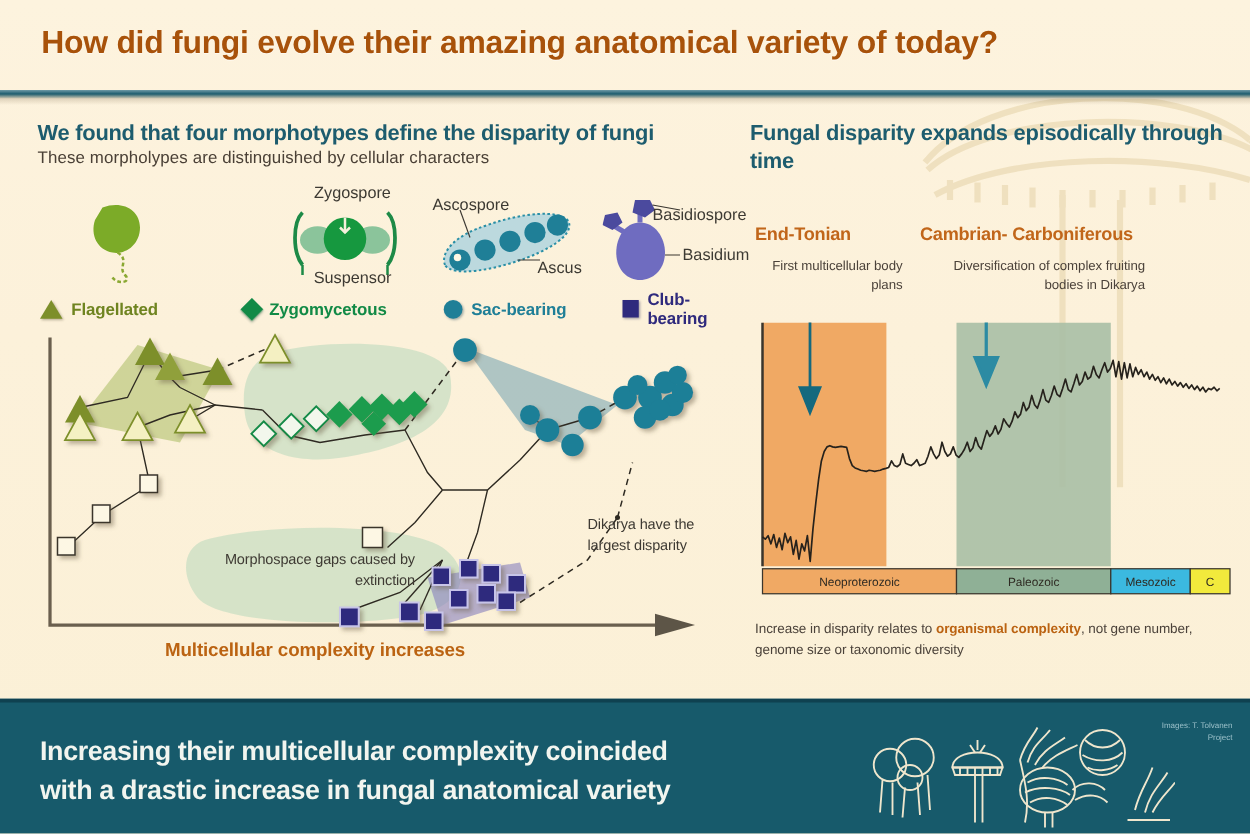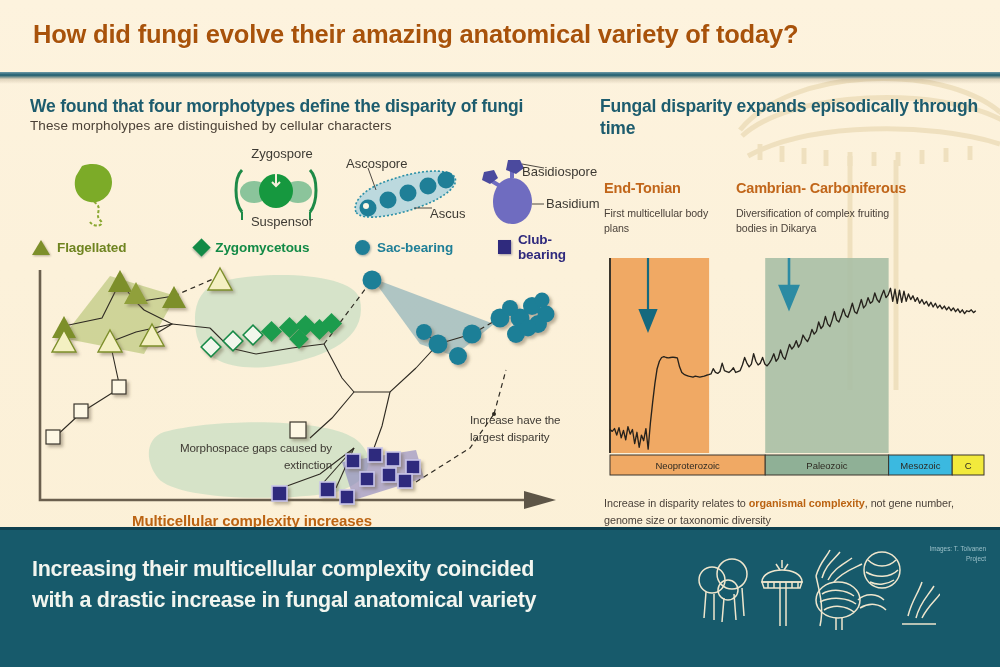--- a/index.html
+++ b/index.html
@@ -108,38 +108,39 @@
   #note-dikarya { left: 470px; top: 412px; width: 110px; }
 
   
   .period-head {
     position: absolute; font-size: 14.5px; font-weight: bold; color: #c1661a;
     letter-spacing: -.2px;
   }
   .period-body {
     position: absolute; font-size: 10.6px; color: #4b423a; line-height: 1.42;
     letter-spacing: -.05px;
+    text-align: right;
   }
   #ph-0 { left: 604px; top: 180px; }
   #pb-0 { left: 604px; top: 206px; width: 118px; }
   #ph-1 { left: 736px; top: 180px; }
   #pb-1 { left: 736px; top: 206px; width: 180px; }
 
   .timeseries {
     position: absolute; left: 604px; top: 258px; width: 382px; height: 225px;
   }
   .caption-right {
     position: absolute; left: 604px; top: 495px; width: 382px;
     font-size: 10.8px; color: #4b423a; line-height: 1.55; letter-spacing: -.05px;
   }
   .caption-right b { color: #bb6312; }
 
   
   .banner {
-    position: absolute; left: 0; bottom: 0; width: 1000px; height: 140px;
+    position: absolute; left: 0; bottom: 0; width: 1000px; height: 108px;
     background: #175a6b;
     border-top: 3px solid #0f4150;
     padding-left: 13px;
   }
   .banner-text {
     position: absolute; left: 32px; top: 24px; width: 640px;
     font-size: 21.5px; font-weight: bold; color: #f2f5ef;
     line-height: 1.42; letter-spacing: -.3px;
   }
   .banner-art { position: absolute; left: 690px; top: 8px; width: 250px; height: 96px; }
@@ -364,21 +365,21 @@
       <rect x="374" y="212" width="14" height="14"></rect>
       <rect x="296" y="220" width="15" height="15"></rect>
       <rect x="248" y="224" width="15" height="15"></rect>
       <rect x="316" y="228" width="14" height="14"></rect>
     </g>
 
     <circle cx="470" cy="152" r="2" fill="#2e2a22"></circle>
   </svg>
 
   <div class="plot-note" id="note-gaps">Morphospace gaps caused by extinction</div>
-  <div class="plot-note" id="note-dikarya">Increase have the largest disparity</div>
+  <div class="plot-note" id="note-dikarya">Dikarya have the largest disparity</div>
   <div class="axis-caption">Multicellular complexity increases</div>
 
   <div class="period-head" id="ph-0">End-Tonian</div>
   <div class="period-body" id="pb-0">First multicellular body plans</div>
   <div class="period-head" id="ph-1">Cambrian- Carboniferous</div>
   <div class="period-body" id="pb-1">Diversification of complex fruiting bodies in Dikarya</div>
 
   <svg class="timeseries" viewBox="0 0 382 225" preserveAspectRatio="none">
 
     <rect id="band-neo" x="6" y="0" width="99.11" height="195" fill="#f0a964"></rect>

